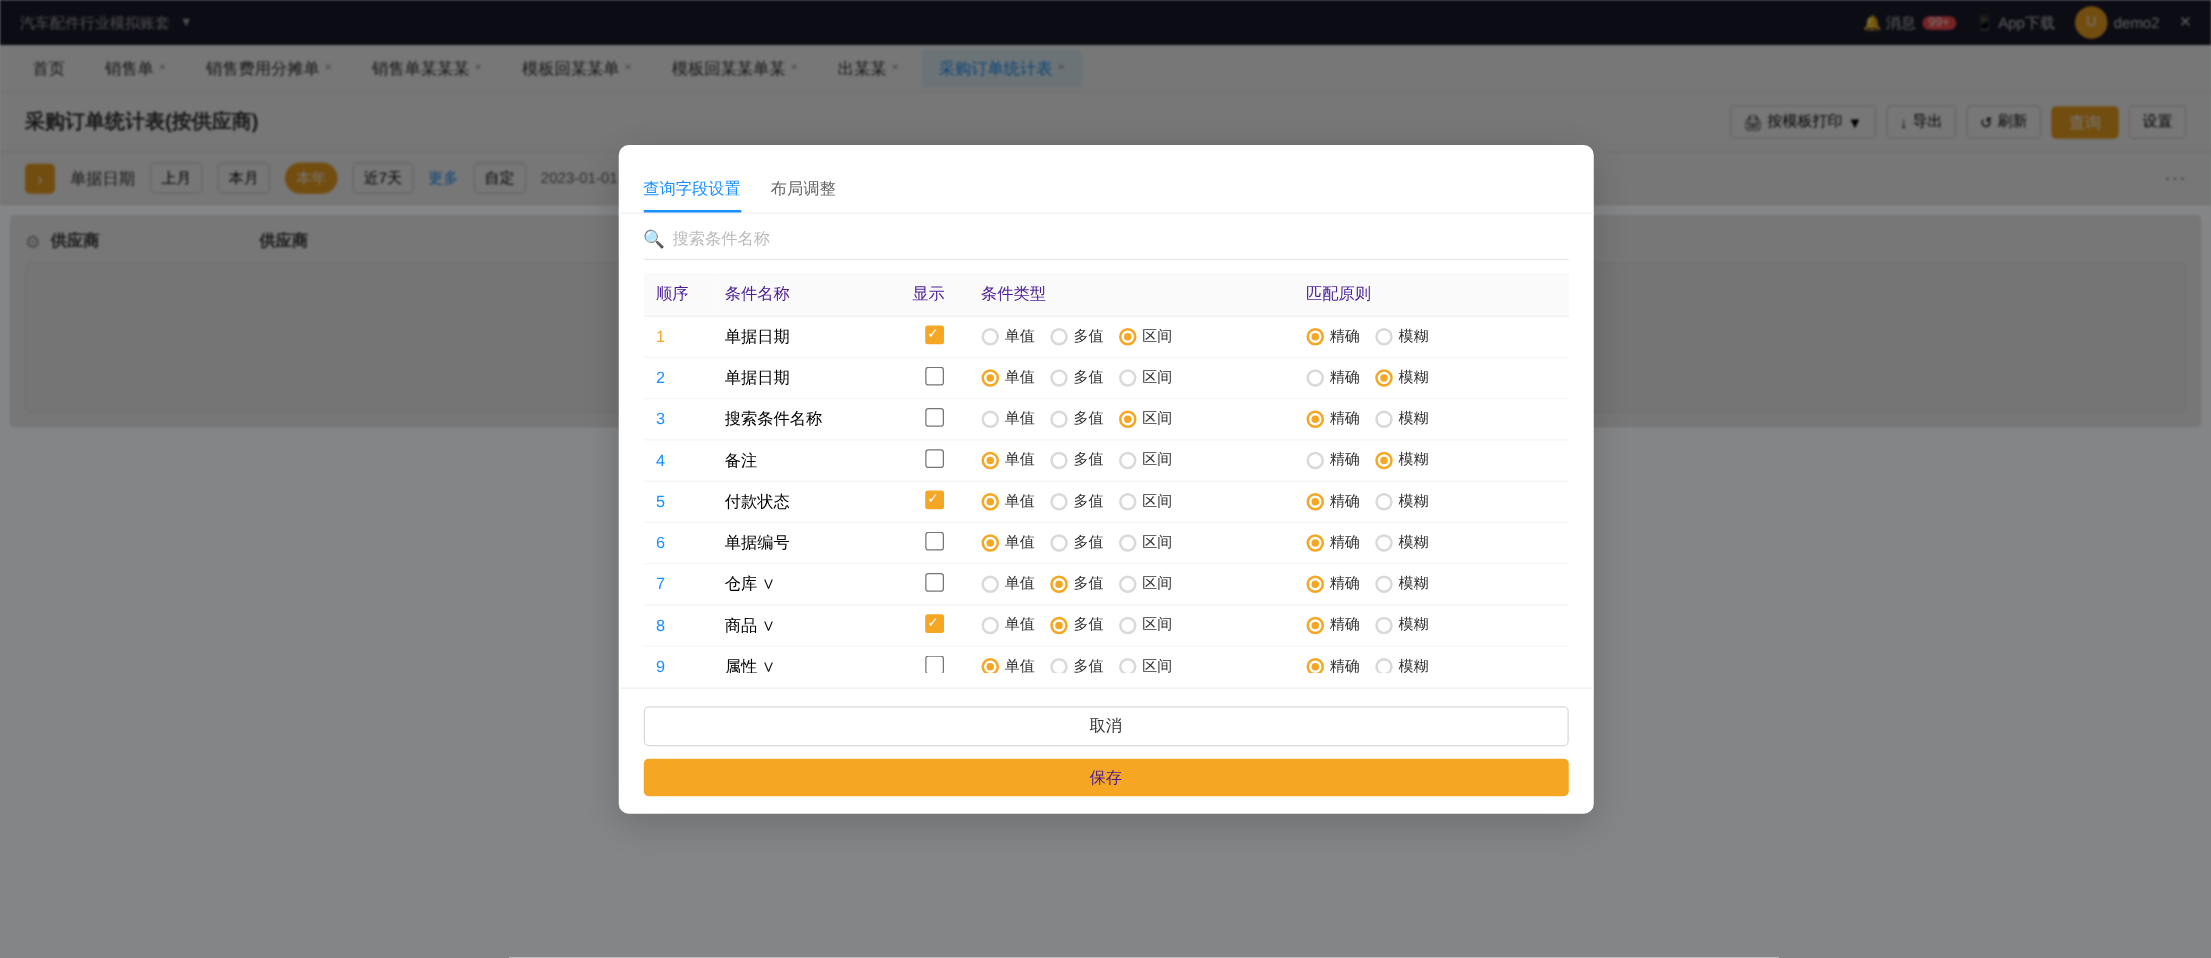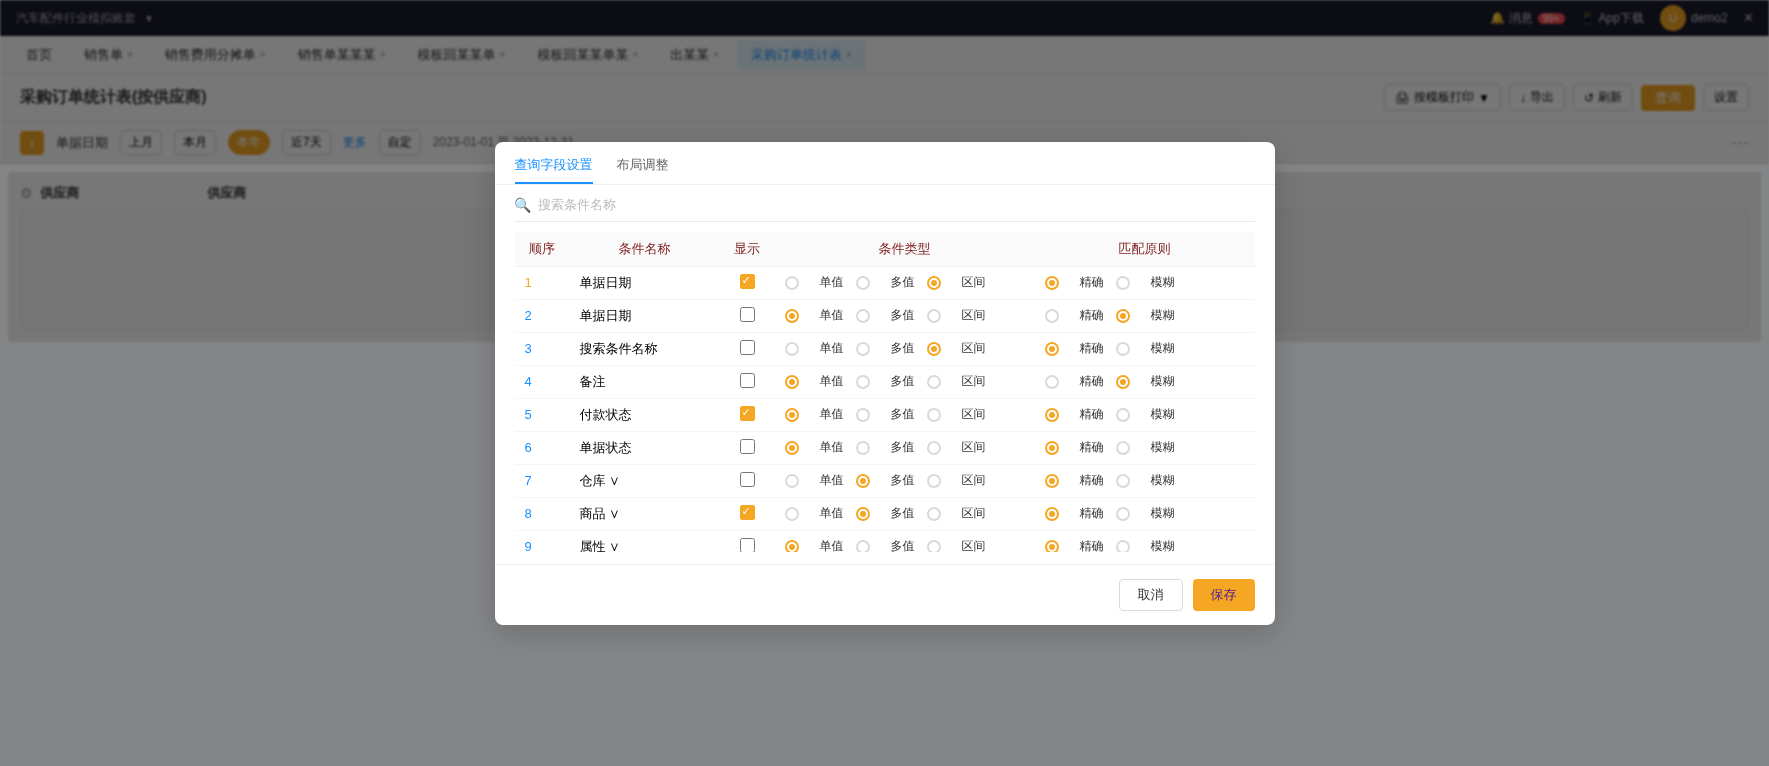--- a/index.html
+++ b/index.html
@@ -115,21 +115,21 @@
       display: flex;
       align-items: center;
       justify-content: space-between;
       padding: 16px 20px 12px;
       border-bottom: 1px solid #f0f0f0;
     }
     .dialog-title { font-size: 15px; font-weight: bold; color: #333; }
     .dialog-close { cursor: pointer; color: #999; font-size: 18px; border: none; background: none; }
     .dialog-tabs {
       display: flex;
-      padding: 8px 20px 0;
+      padding: 20px 20px 0;
       border-bottom: 1px solid #f0f0f0;
       gap: 24px;
     }
     .dialog-tab {
       padding: 6px 0 8px;
       font-size: 13px;
       cursor: pointer;
       color: #666;
       border-bottom: 2px solid transparent;
     }
@@ -151,22 +151,22 @@
       width: 180px;
       background: transparent;
     }
     .dialog-search input::placeholder { color: #bbb; }
 
     
     .cond-table { width: 100%; border-collapse: collapse; font-size: 13px; }
     .cond-table thead tr { background: #fafafa; }
     .cond-table th {
       padding: 8px 10px;
-      text-align: center;
-      color: #7f1d1d;
+      text-align: left;
+      color: #4c1d95;
       font-weight: normal;
       border-bottom: 1px solid #f0f0f0;
     }
     .cond-table td {
       padding: 7px 10px;
       border-bottom: 1px solid #f5f5f5;
       vertical-align: middle;
     }
     .order-num { color: #1890ff; font-size: 13px; }
     .row-highlighted .order-num { color: #f5a623; }
@@ -187,21 +187,21 @@
     .cb-checked::after {
       content: '✓';
       color: white;
       font-size: 11px;
       position: absolute;
       top: -1px; left: 1px;
     }
 
     
     .radio-group { display: flex; align-items: center; gap: 12px; }
-    .radio-option { display: flex; align-items: center; gap: 21px; cursor: pointer; }
+    .radio-option { display: flex; align-items: center; gap: 5px; cursor: pointer; }
     .radio-circle {
       width: 14px; height: 14px; border-radius: 50%;
       border: 2px solid #d9d9d9;
       display: flex; align-items: center; justify-content: center;
       flex-shrink: 0;
     }
     .radio-circle.selected {
       border-color: #f5a623;
     }
     .radio-circle.selected::after {
@@ -217,20 +217,21 @@
     .table-scroll::-webkit-scrollbar { width: 6px; }
     .table-scroll::-webkit-scrollbar-thumb { background: #d9d9d9; border-radius: 3px; }
 
     
     .dialog-footer {
       padding: 14px 20px;
       display: flex;
       justify-content: flex-end;
       gap: 10px;
       border-top: 1px solid #f0f0f0;
+      flex-direction: column;
     }
     .btn-cancel {
       border: 1px solid #d9d9d9;
       background: #fff;
       padding: 6px 18px;
       border-radius: 4px;
       cursor: pointer;
       font-size: 13px;
       color: #333;
     }
@@ -546,21 +547,21 @@
                     </label>
                     <label class="radio-option">
                       <span class="radio-circle"></span>
                       <span class="radio-label">模糊</span>
                     </label>
                   </div>
                 </td>
               </tr>
               <tr>
                 <td><span class="order-num">6</span></td>
-                <td>单据状态</td>
+                <td>单据编号</td>
                 <td style="text-align: center;"><input type="checkbox" class="cb" style=""></td>
                 <td>
                   <div class="radio-group">
                     <label class="radio-option">
                       <span class="radio-circle selected"></span>
                       <span class="radio-label">单值</span>
                     </label>
                     <label class="radio-option">
                       <span class="radio-circle"></span>
                       <span class="radio-label">多值</span>

